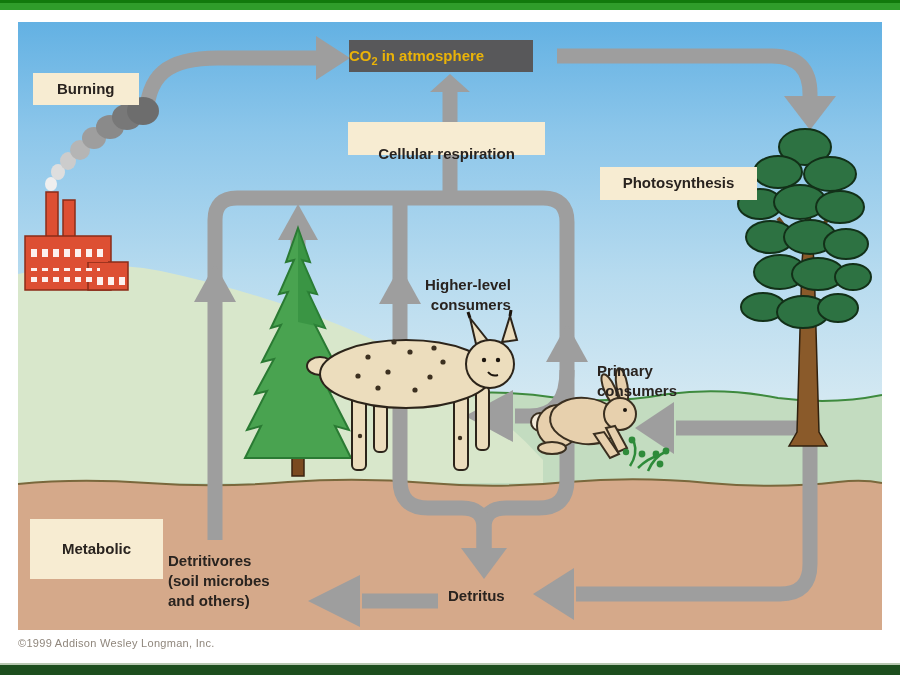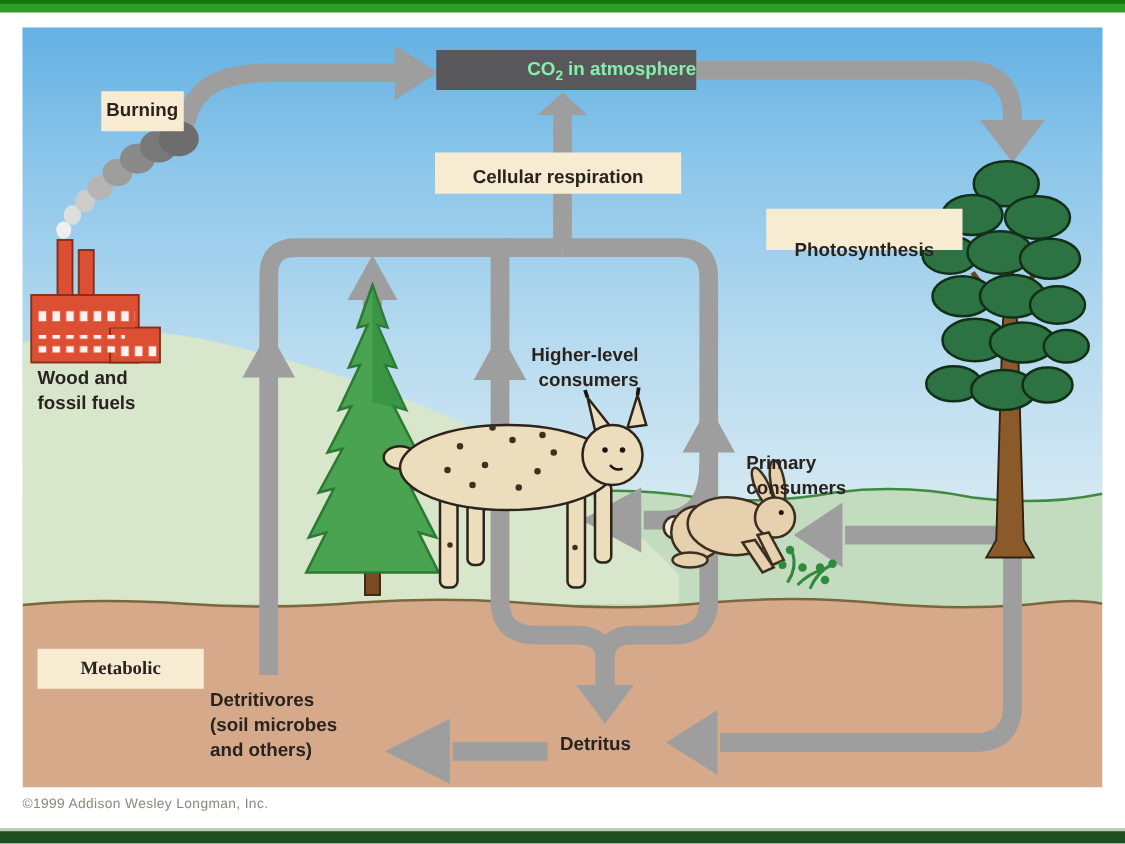--- a/index.html
+++ b/index.html
@@ -5,32 +5,32 @@
   html,body{margin:0;padding:0;background:#fff;}
   .page{position:relative;width:900px;height:675px;background:#ffffff;overflow:hidden;
         font-family:"Liberation Sans","DejaVu Sans",sans-serif;}
   .topbar{position:absolute;left:0;top:0;width:900px;height:10px;background:#2f9d2a;border-top:3px solid #117a0c;box-sizing:border-box;}
   .bottombar{position:absolute;left:0;top:663px;width:900px;height:12px;background:#1d4e1e;border-top:2px solid #b9c9b2;box-sizing:border-box;}
   .diagram{position:absolute;left:18px;top:22px;width:864px;height:608px;overflow:hidden;
     background:linear-gradient(180deg,#63b1e3 0%,#8cc6ea 18%,#b7dbef 42%,#d3e8f2 62%,#e6f1ee 82%,#e9f2ea 100%);}
   .scene{position:absolute;left:0;top:0;width:864px;height:608px;}
   .lbl{position:absolute;font-weight:bold;font-size:15px;line-height:20px;color:#29231f;white-space:nowrap;}
   .cream{background:#f7ecd2;}
-  #lbl-burning{left:15px;top:51px;padding:6px 4px;margin-left:48px;}
-  #lbl-co2{left:331px;top:18px;width:208px;height:32px;line-height:32px;text-align:right;
-           background:#58585a;color:#86efac;}
+  #lbl-burning{left:15px;top:51px;padding:6px 24px;}
+  #lbl-co2{left:331px;top:18px;width:184px;height:32px;line-height:32px;text-align:left;
+           background:#58585a;color:#eab308;}
   #lbl-co2 sub{font-size:11px;}
   #lbl-co2 .suffix{margin-left:4px;}
-  #lbl-cellresp{left:330px;top:100px;width:197px;height:33px;box-sizing:border-box;text-align:center;padding-top:10px;}
-  #lbl-photo{left:582px;top:145px;width:157px;height:33px;box-sizing:border-box;text-align:center;padding-top:24px;margin-left:13px;}
+  #lbl-cellresp{left:330px;top:100px;width:197px;height:33px;box-sizing:border-box;text-align:center;padding-top:22px;}
+  #lbl-photo{left:582px;top:145px;width:157px;height:33px;box-sizing:border-box;text-align:center;padding-top:6px;}
   #lbl-plants{left:602px;top:206px;}
   #lbl-higher{left:407px;top:253px;text-align:right;}
   #lbl-primary{left:579px;top:323px;margin-top:16px;}
   #lbl-wood{left:12px;top:271px;}
-  #lbl-metabolic{left:12px;top:497px;width:133px;text-align:center;padding:6px 0;font-family:Liberation Serif, serif;}
+  #lbl-metabolic{left:12px;top:497px;width:133px;text-align:center;padding:20px 0;}
   #lbl-detritivores{left:150px;top:529px;}
   #lbl-detritus{left:430px;top:564px;text-align:center;}
   .copyright{position:absolute;left:18px;top:637px;font-size:11px;color:#8f867c;letter-spacing:.3px;font-weight:normal;}
 </style>
 </head>
 <body>
 
 <div class="page">
   <div class="topbar"></div>
 
@@ -205,24 +205,20 @@
     <div class="lbl" id="lbl-higher">
       <div>Higher-level</div>
       <div>consumers</div>
     </div>
 
     <div class="lbl" id="lbl-primary">
       <div>Primary</div>
       <div>consumers</div>
     </div>
 
-    <div class="lbl" id="lbl-wood">
-      <div>Wood and</div>
-      <div>fossil fuels</div>
-    </div>
 
     <div class="lbl cream" id="lbl-metabolic">
       <div>Metabolic</div>
     </div>
 
     <div class="lbl" id="lbl-detritivores">
       <div>Detritivores</div>
       <div>(soil microbes</div>
       <div>and others)</div>
     </div>

